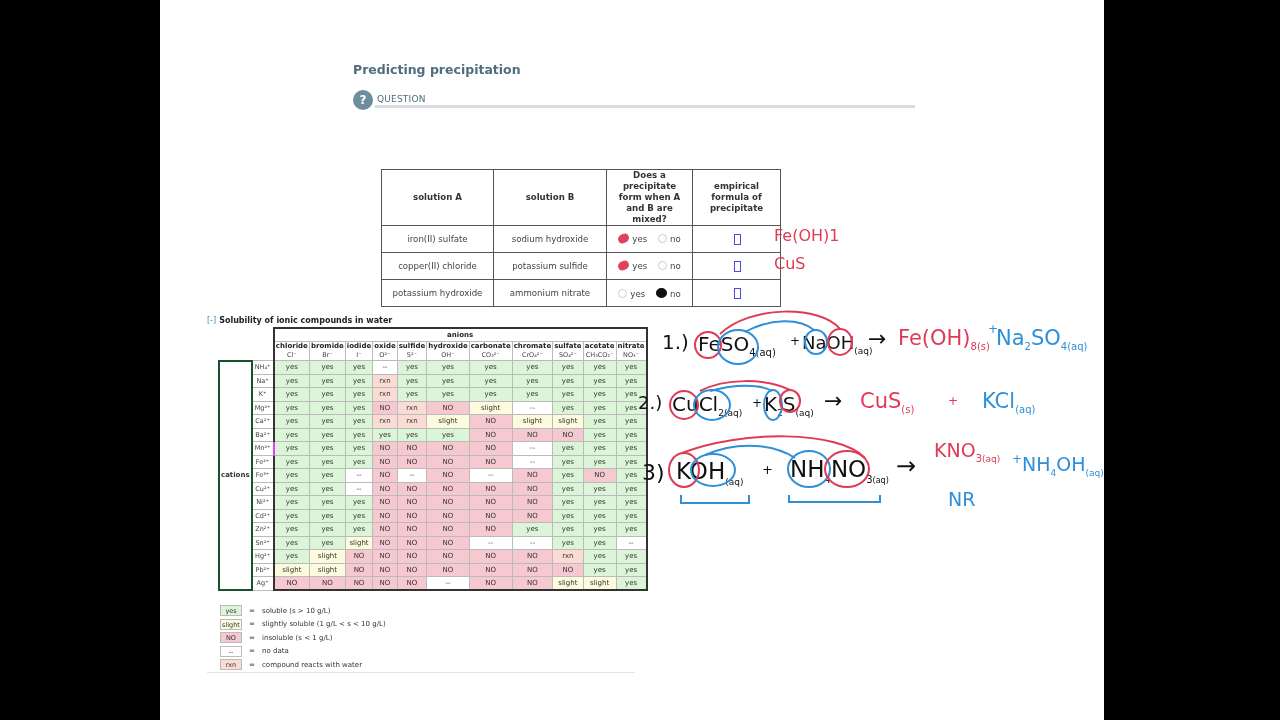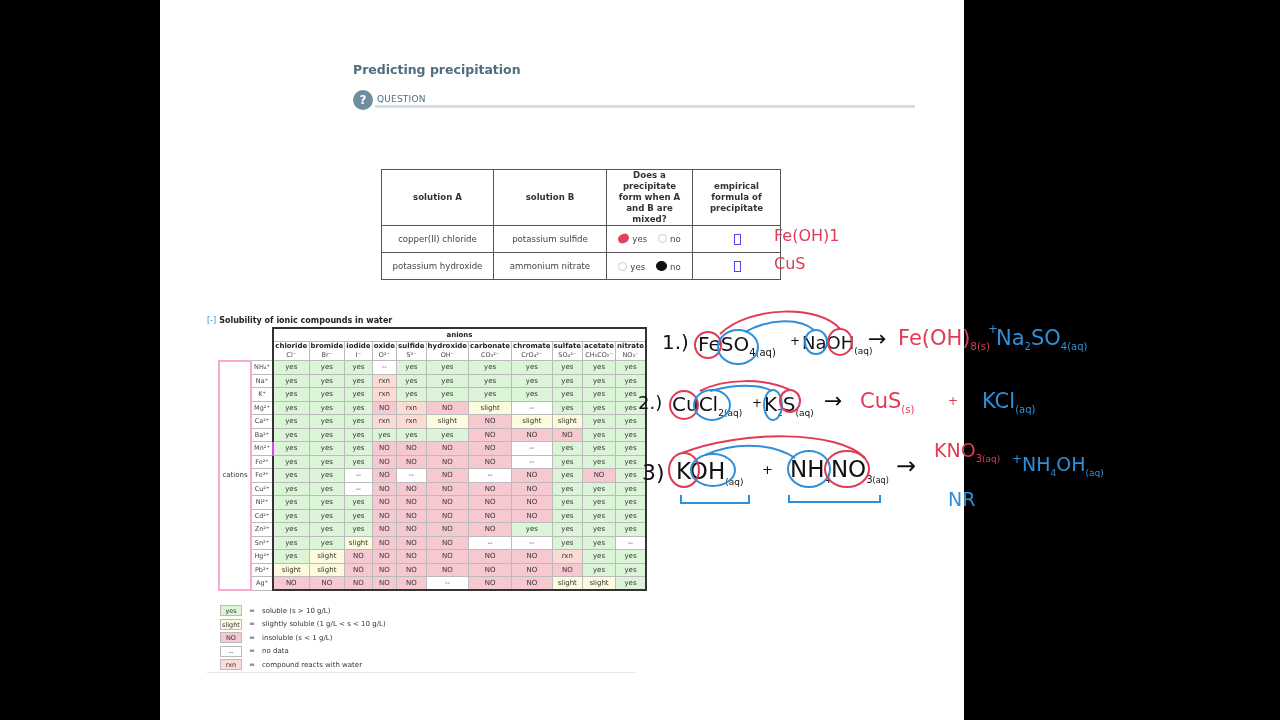--- a/index.html
+++ b/index.html
@@ -1,18 +1,18 @@
 <!DOCTYPE html>
 <html><head>
 <meta charset="utf-8">
 <style>
   * { box-sizing: border-box; margin: 0; padding: 0; }
   html, body { width: 1280px; height: 720px; overflow: hidden; background: #000; }
   body { font-family: "DejaVu Sans", sans-serif; position: relative; }
-  .page { position: absolute; left: 160px; top: 0; width: 804px; height: 720px; background: #fff; }
+  .page { position: absolute; left: 160px; top: 0; width: 944px; height: 720px; background: #fff; }
 
   .title { position: absolute; left: 193px; top: 62px; font-size: 12.5px; font-weight: bold; color: #4f6e7d; }
   .qbar { position: absolute; left: 193px; top: 90px; width: 562px; height: 20px; }
   .qicon { position: absolute; left: 0; top: 0; width: 20px; height: 20px; border-radius: 50%; background: #6d8e9c; color: #fff; font-size: 12px; font-weight: bold; text-align: center; line-height: 20px; }
   .qlabel { position: absolute; left: 24px; top: 4px; font-size: 9px; color: #4f6e7d; letter-spacing: 0.2px; }
   .qline { position: absolute; left: 22px; top: 15px; width: 540px; height: 3px; background: #d6dde0; }
   .instr { position: absolute; left: 193px; top: 124px; width: 580px; font-size: 9.6px; line-height: 12.5px; color: #333; }
   .instr b { color: #222; }
 
   table.main { position: absolute; left: 221px; top: 169px; border-collapse: collapse; font-size: 8.6px; color: #444; }
@@ -66,20 +66,29 @@
   </div>
 
 
   <table class="main">
     <tbody>
         <tr>
       <th style="width:112px">solution A</th>
       <th style="width:113px">solution B</th>
       <th style="width:86px;padding:0 4px">Does a precipitate form when A and B are mixed?</th>
       <th style="width:88px;padding:0 8px">empirical formula of precipitate</th>
+    </tr>
+    <tr>
+      <td>iron(II) sulfate</td>
+      <td>sodium hydroxide</td>
+      <td>
+        <span class="opt"><span class="radio red"></span><span>yes</span></span>
+        <span class="opt"><span class="radio"></span><span>no</span></span>
+      </td>
+      <td style="text-align:left;padding-left:41px"><span class="box"></span></td>
     </tr>
     <tr>
       <td>copper(II) chloride</td>
       <td>potassium sulfide</td>
       <td>
         <span class="opt"><span class="radio red"></span><span>yes</span></span>
         <span class="opt"><span class="radio"></span><span>no</span></span>
       </td>
       <td style="text-align:left;padding-left:41px"><span class="box"></span></td>
     </tr>
@@ -153,21 +162,21 @@
             <div class="ion">CH₃CO₂⁻</div>
           </th>
           <th style="border-right: 2px solid rgb(51, 51, 51); width: 28px;">
             <div>nitrate</div>
             <div class="ion">NO₃⁻</div>
           </th>
         </tr>
     </thead>
     <tbody id="sol-body">
         <tr>
-          <td rowspan="17" style="border:2px solid #f9a8d4;font-weight:normal;font-size:7px">cations</td>
+          <td rowspan="17" style="border:2px solid #14532d;font-weight:bold;font-size:7px">cations</td>
           <td class="cat" style="border-right:2px solid #333">NH₄⁺</td>
           <td class="c-yes" style="">yes</td>
           <td class="c-yes" style="">yes</td>
           <td class="c-yes" style="">yes</td>
           <td class="c-nd" style="">--</td>
           <td class="c-yes" style="">yes</td>
           <td class="c-yes" style="">yes</td>
           <td class="c-yes" style="">yes</td>
           <td class="c-yes" style="">yes</td>
           <td class="c-yes" style="">yes</td>

